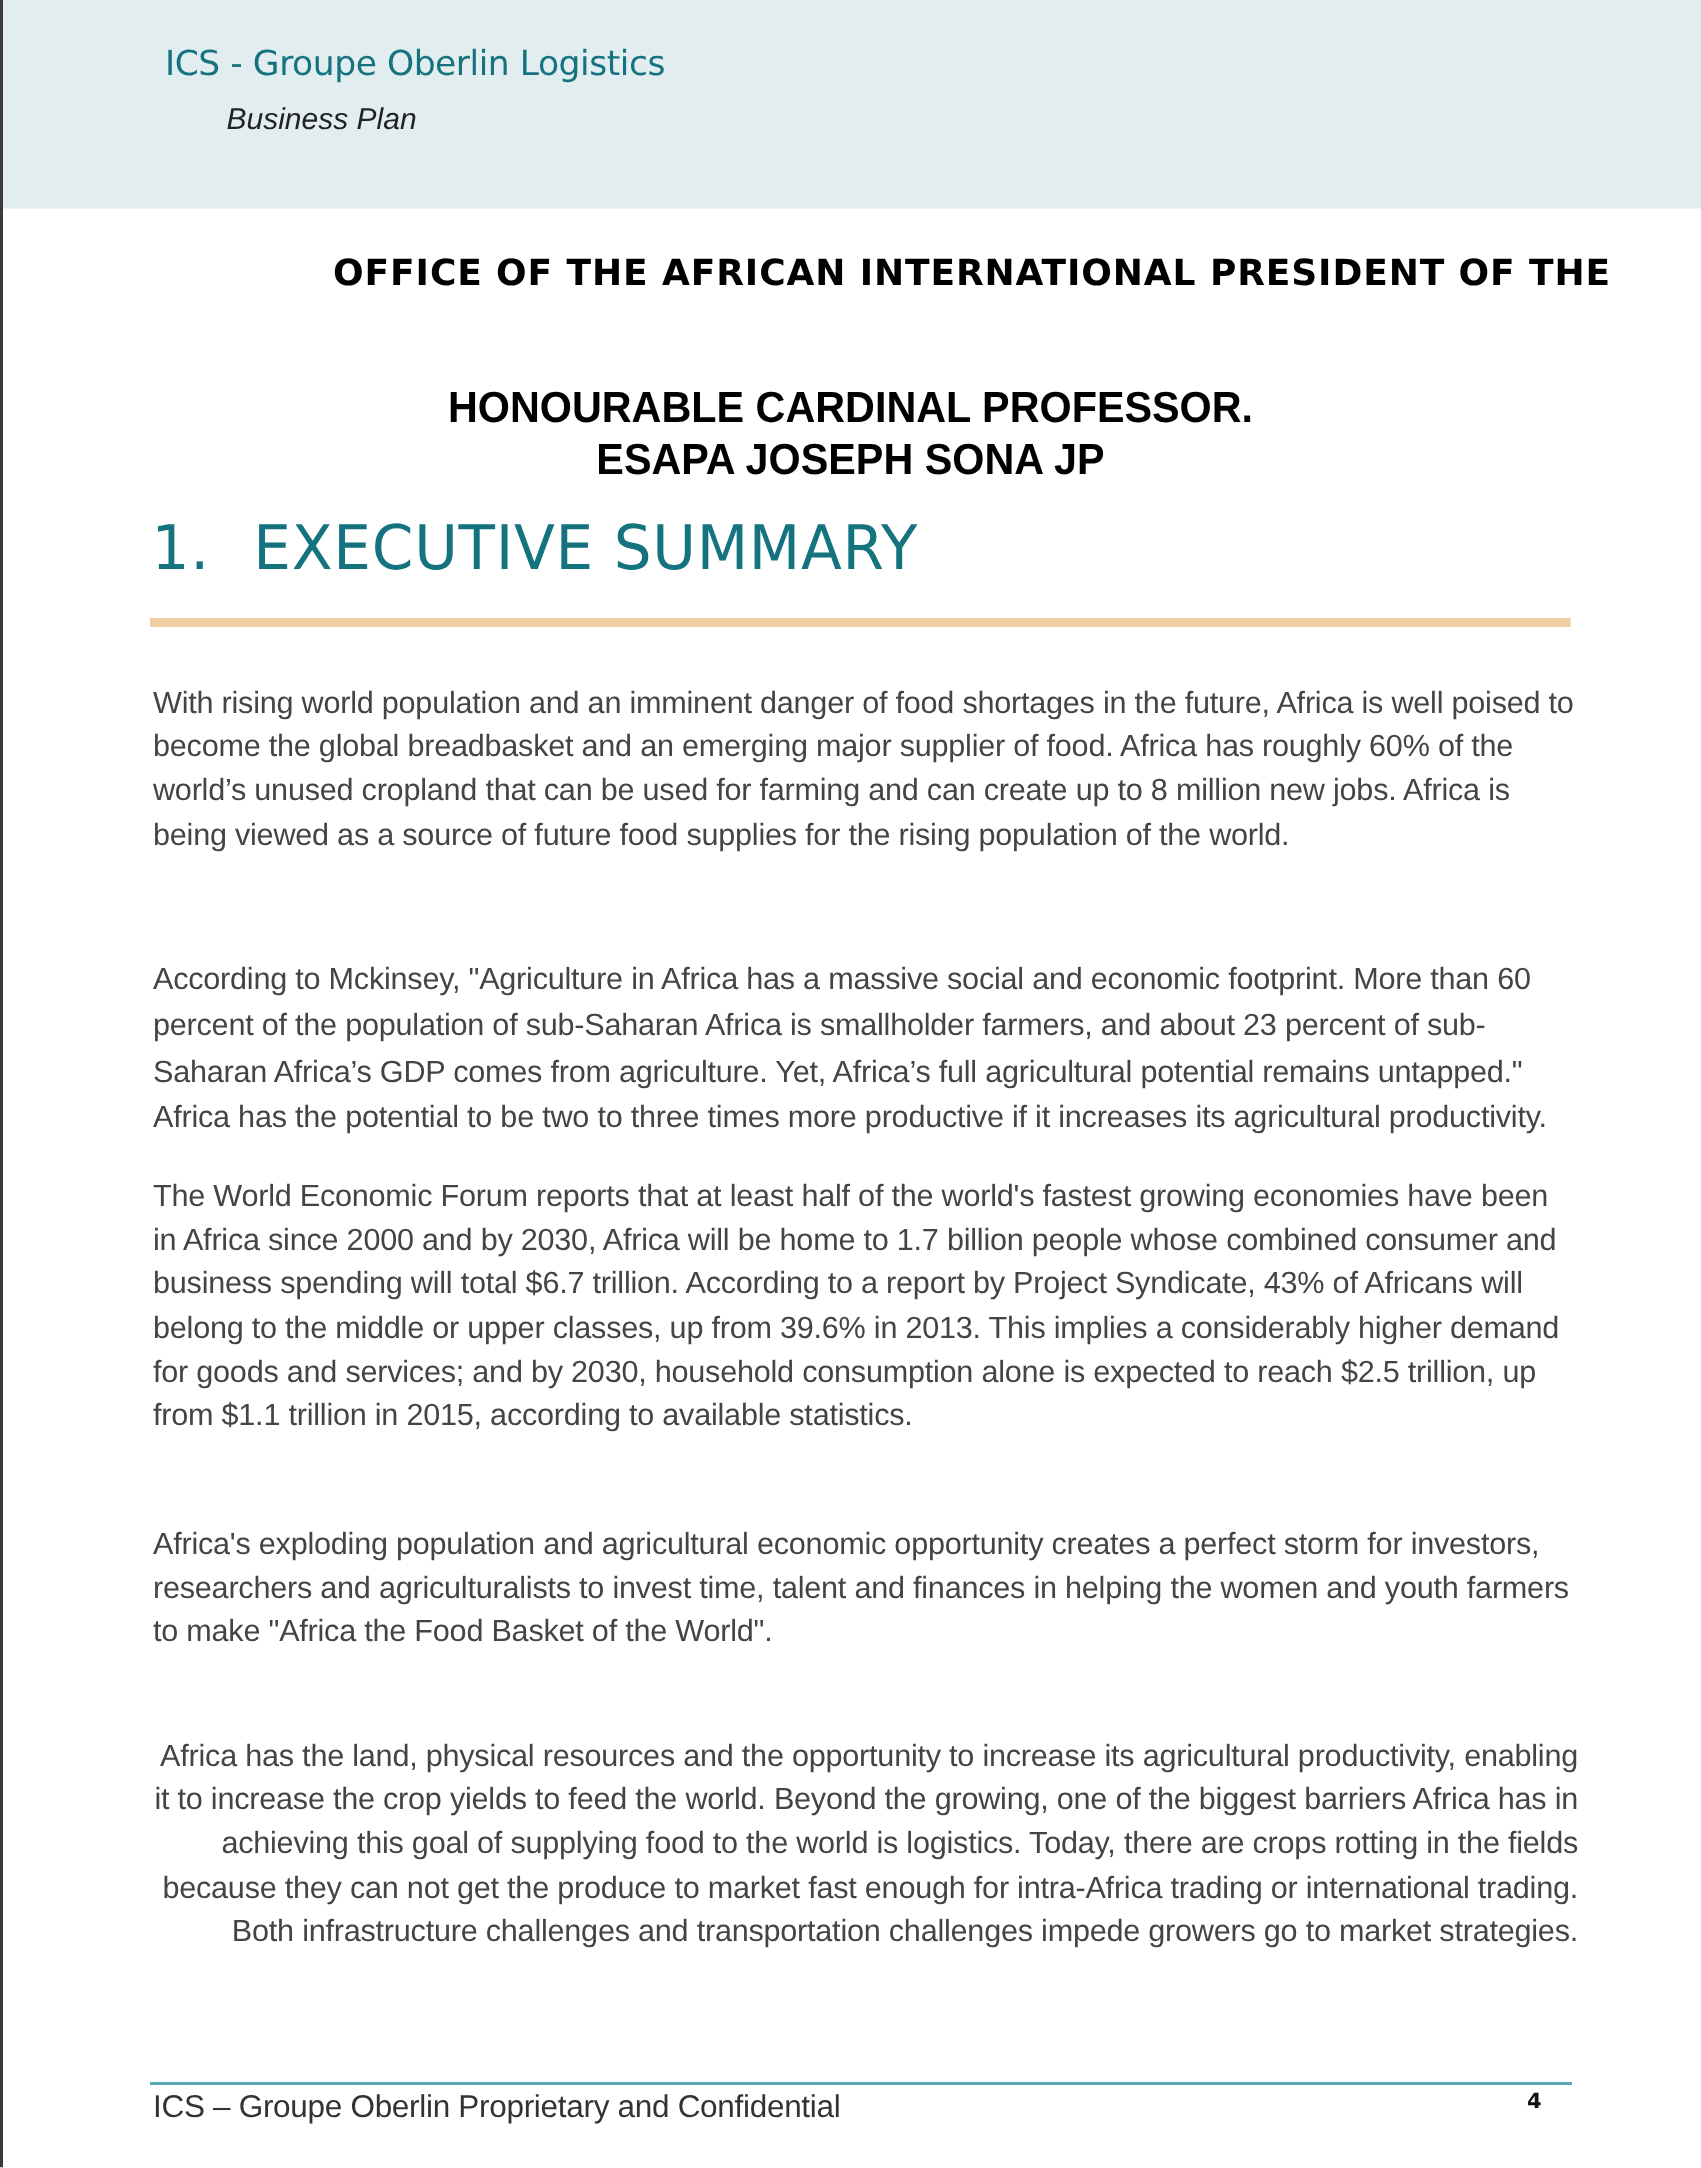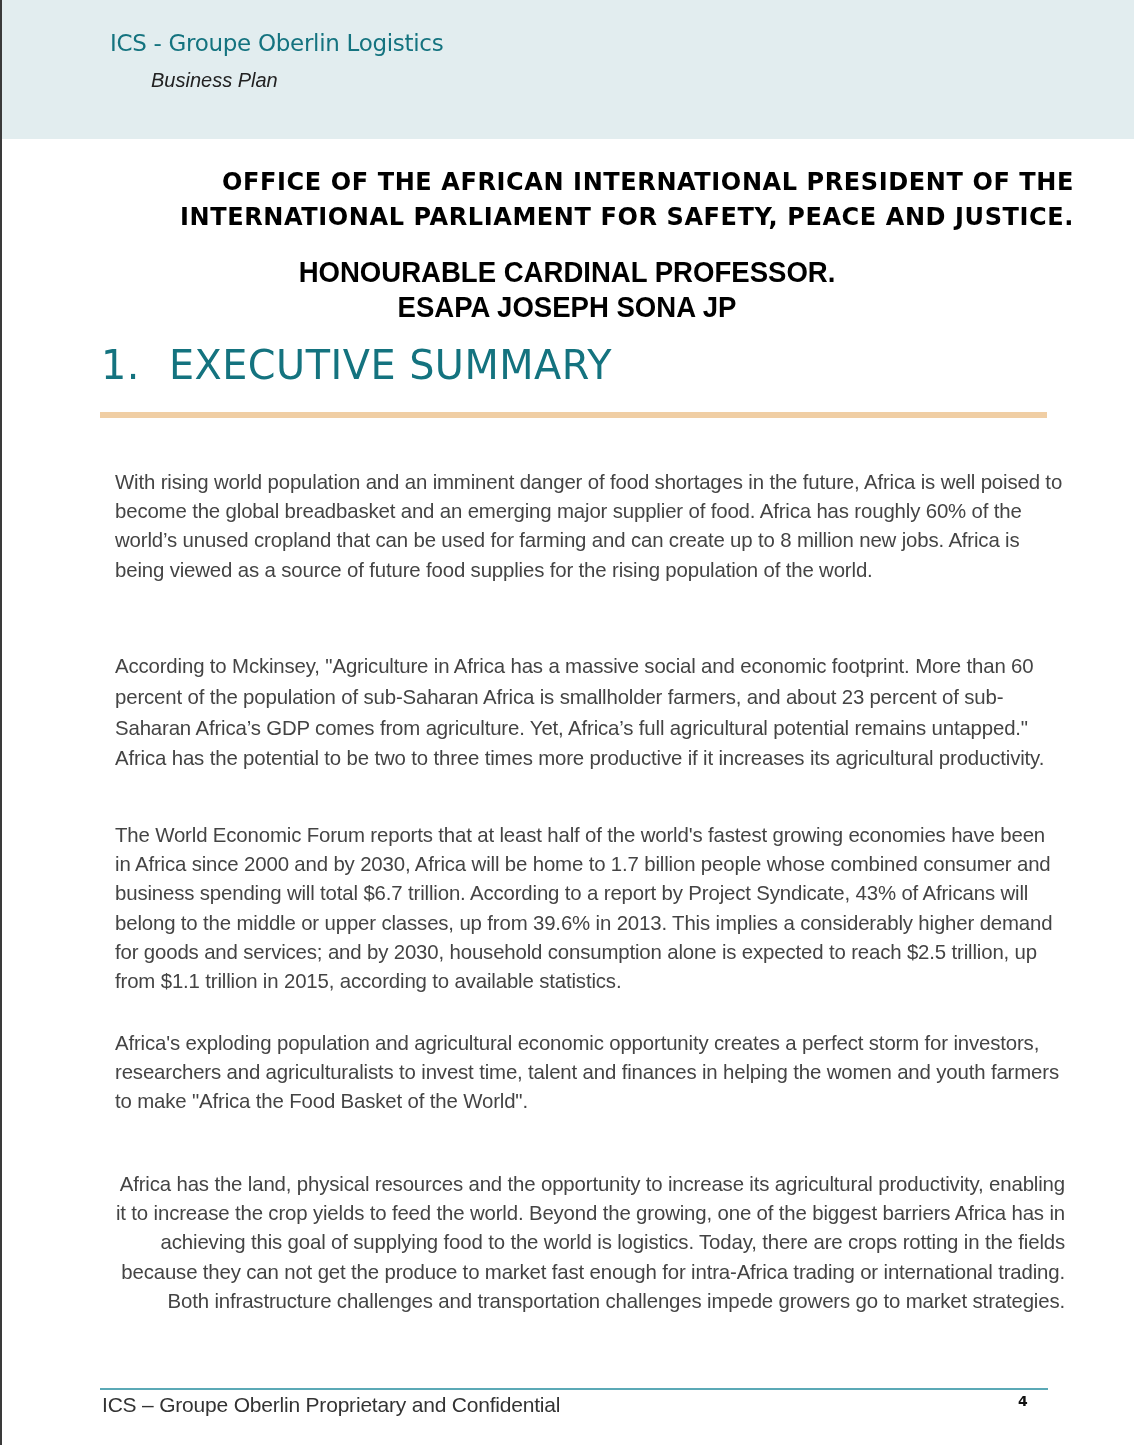--- a/index.html
+++ b/index.html
@@ -97,30 +97,30 @@
       left: 100px;
       top: 412px;
       width: 947px;
       height: 6px;
       background: #f0cea4;
     }
     .para {
       position: absolute;
       left: 102px;
       width: 950px;
-      margin: 13px;
+      margin: 0;
       font-family: "Liberation Sans", sans-serif;
       font-size: 20.4px;
       line-height: 29.2px;
       color: #444444;
       letter-spacing: -0.15px;
     }
     #p1 { top: 455px; }
     #p2 { top: 638px; line-height: 30.8px; }
-    #p3 { top: 808px; }
+    #p3 { top: 784px; }
     #p4 { top: 1016px; }
     #p5 { top: 1157px; text-align: right; }
     .footer-rule {
       position: absolute;
       left: 100px;
       top: 1388px;
       width: 948px;
       height: 2px;
       background: #5ba9b6;
     }
@@ -149,21 +149,20 @@
 
 <div class="left-edge"></div>
 
 <div class="header-band">
 </div>
 <div class="company-name">ICS - Groupe Oberlin Logistics</div>
 <div class="doc-type">Business Plan</div>
 
 <div class="office-title">
   <div>OFFICE OF THE AFRICAN INTERNATIONAL PRESIDENT OF THE</div>
-  <div>INTERNATIONAL PARLIAMENT FOR SAFETY, PEACE AND JUSTICE.</div>
 </div>
 
 <div class="honour-title">
   <div>HONOURABLE CARDINAL PROFESSOR.</div>
   <div>ESAPA JOSEPH SONA JP</div>
 </div>
 
 <div class="section-heading">
   <span class="num">1.</span><span>EXECUTIVE SUMMARY</span>
 </div>

